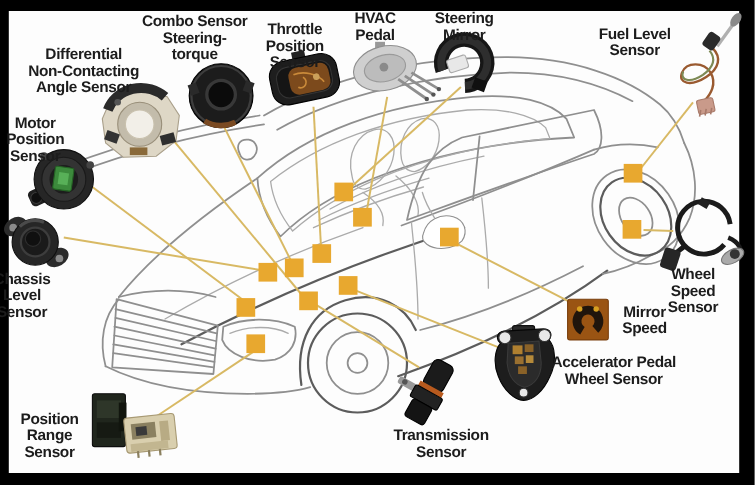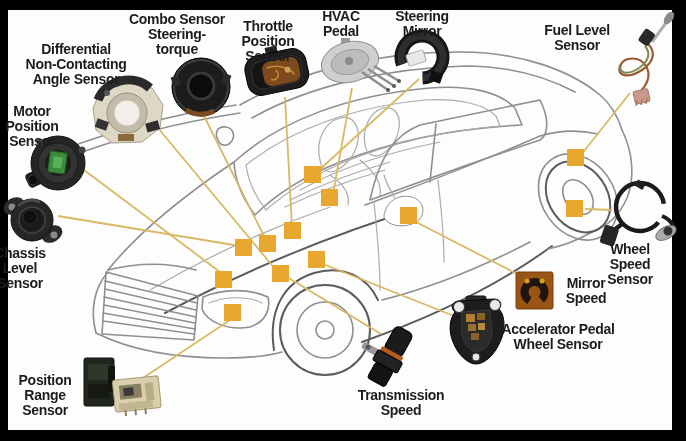--- a/index.html
+++ b/index.html
@@ -275,20 +275,20 @@
 Mirror</div>
   <div class="slabel" style="left:577px;top:23px">Fuel Level
 Sensor</div>
   <div class="slabel" style="left:630px;top:242px">Wheel Speed
 Sensor</div>
   <div class="slabel" style="left:586px;top:276px">Mirror
 Speed</div>
   <div class="slabel" style="left:558px;top:322px">Accelerator Pedal
 Wheel Sensor</div>
   <div class="slabel" style="left:401px;top:388px">Transmission
-Speed</div>
+Sensor</div>
   <div class="slabel" style="left:45px;top:373px">Position
 Range
 Sensor</div>
   <div class="slabel" style="left:20px;top:246px">Chassis
 Level
 Sensor</div>
 </div>
 
 </body></html>

